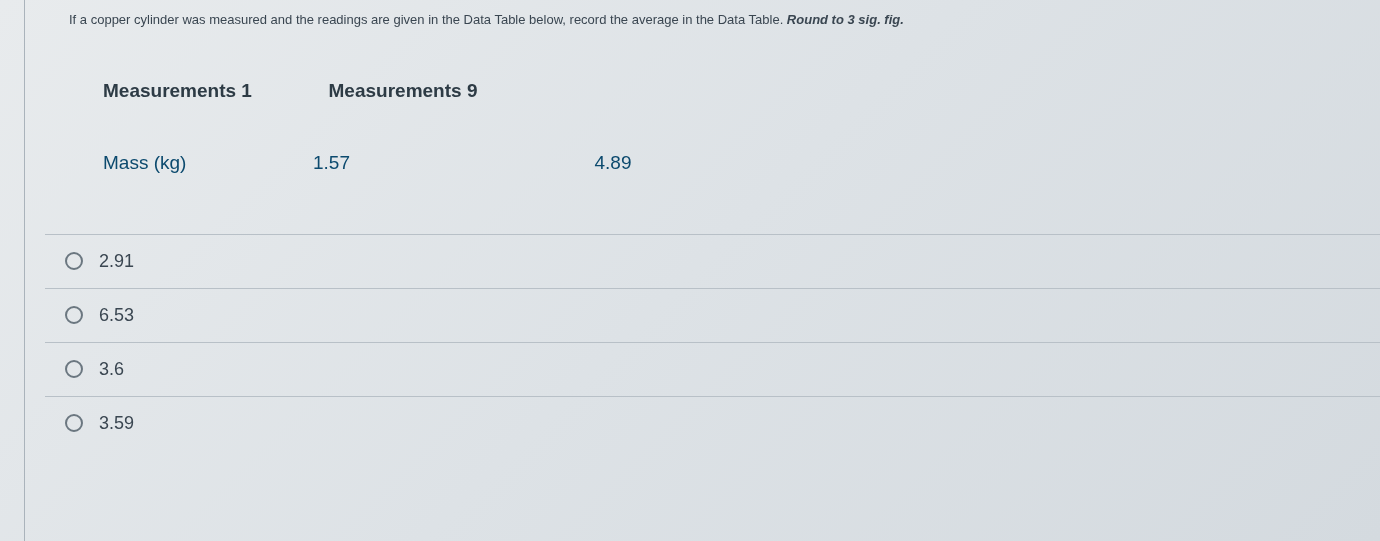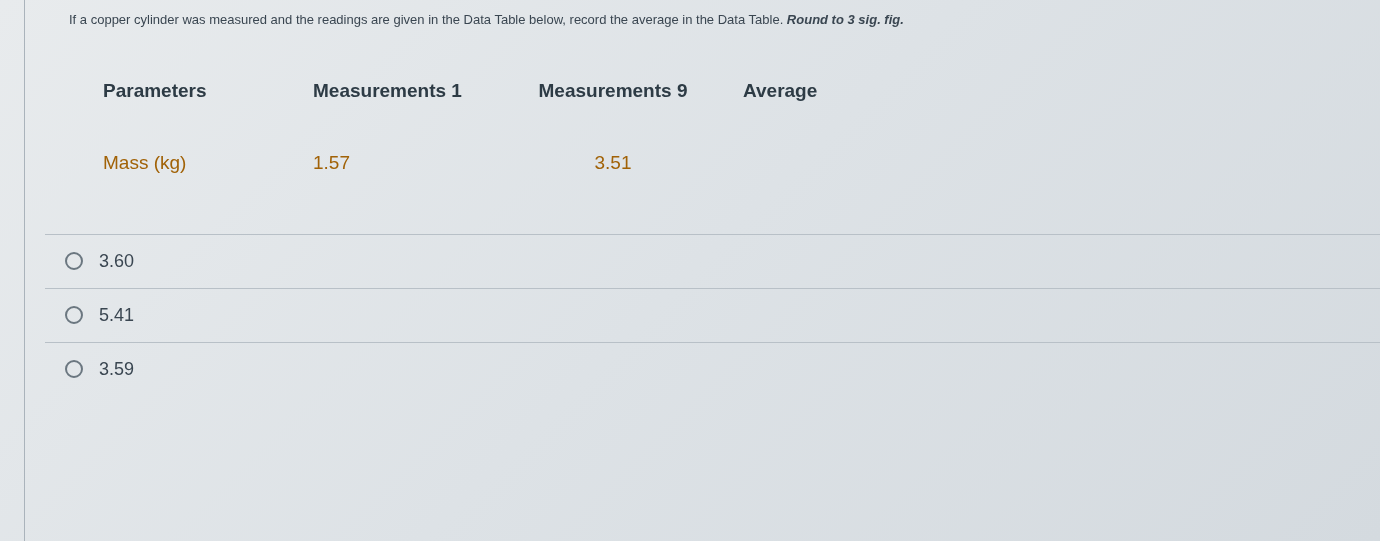--- a/index.html
+++ b/index.html
@@ -41,21 +41,21 @@
       align-items: center;
     }
     .header-row {
       font-weight: 700;
       font-size: 19px;
       color: #2d3b45;
       margin-bottom: 50px;
     }
     .data-row {
       font-size: 19px;
-      color: #a16207;
+      color: #0c4a6e;
     }
     .col-param {
       width: 210px;
     }
     .col-m1 {
       width: 200px;
       text-align: left;
     }
     .col-m2 {
       width: 200px;
@@ -97,40 +97,42 @@
 </head>
 <body>
 
 <div class="container">
   <div class="question-text">
     <span>If a copper cylinder was measured and the readings are given in the Data Table below, record the average in the Data Table.  </span><span class="italic">Round to 3 sig. fig.</span>
   </div>
 
   <div class="data-table">
     <div class="table-row header-row">
-      <div class="col-param">Parameters</div>
       <div class="col-m1">Measurements 1</div>
       <div class="col-m2">Measurements 9</div>
-      <div class="col-avg">Average</div>
     </div>
     <div class="table-row data-row">
       <div class="col-param">Mass (kg)</div>
       <div class="col-m1">1.57</div>
-      <div class="col-m2">3.51</div>
+      <div class="col-m2">4.89</div>
       <div class="col-avg"></div>
     </div>
   </div>
 
   <div class="options">
     <div class="option-item">
       <div class="radio"></div>
-      <span class="option-label">3.60</span>
+      <span class="option-label">2.91</span>
     </div>
     <div class="option-item">
       <div class="radio"></div>
-      <span class="option-label">5.41</span>
+      <span class="option-label">6.53</span>
+    </div>
+    <div class="option-item">
+      <div class="radio"></div>
+      <span class="option-label">3.6</span>
     </div>
     <div class="option-item">
       <div class="radio"></div>
       <span class="option-label">3.59</span>
     </div>
   </div>
 </div>
 
 </body></html>

